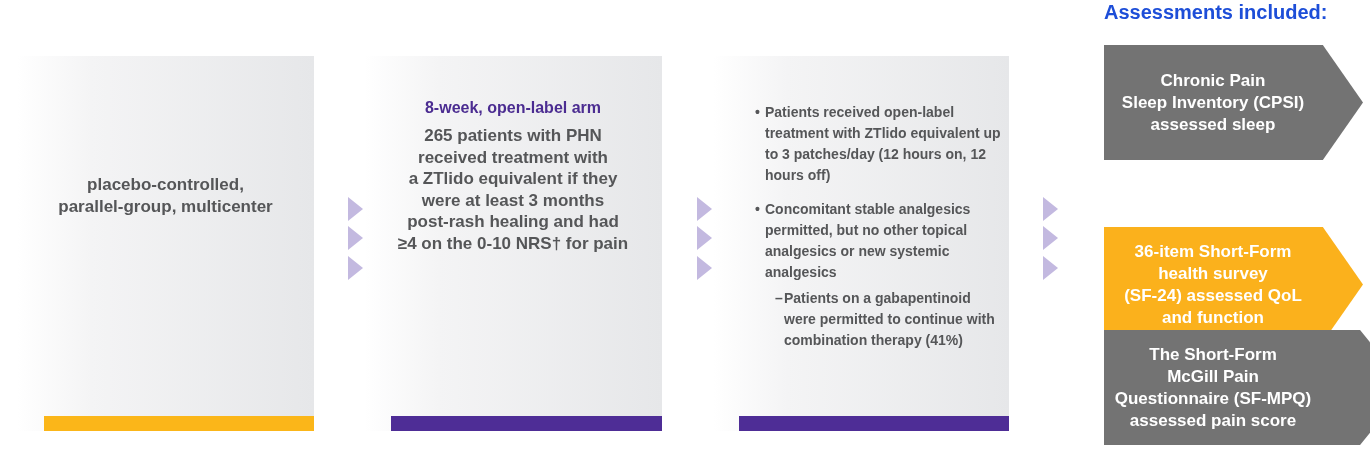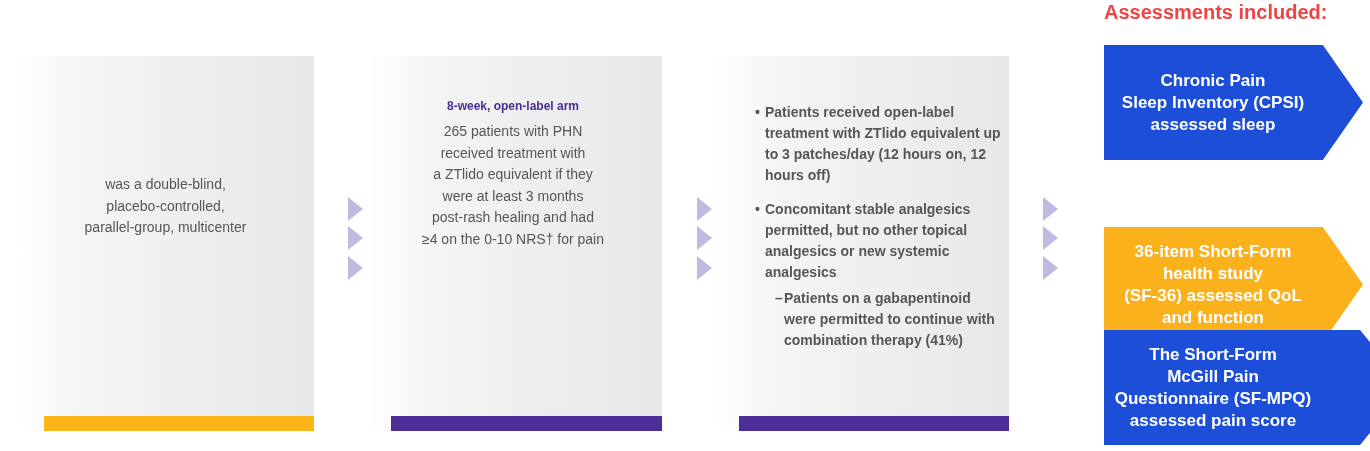--- a/index.html
+++ b/index.html
@@ -4,45 +4,44 @@
 <style>
   html, body { margin: 0; padding: 0; background: #ffffff; }
   body { width: 1370px; height: 451px; position: relative; overflow: hidden;
          font-family: "Liberation Sans", "DejaVu Sans", sans-serif; }
   .box { position: absolute; top: 56px; height: 375px;
          background: linear-gradient(to right, #ffffff 0%, #f4f4f5 25%, #e6e7e9 100%); }
   .bar { position: absolute; bottom: 0; height: 15px; right: 0; }
   .bar.gold { background: #fbb619; }
   .bar.purple { background: #4e2d96; }
   .box-content { position: absolute; left: 0; right: 0; text-align: center; color: #555658; font-weight: bold; }
-  .heading { color: #4b2c91; font-weight: bold; font-size: 12px; }
-  .body-text { font-size: 14px; line-height: 21.5px; font-weight: normal; color: #555658; }
+  .heading { color: #4b2c91; font-weight: bold; font-size: 16px; }
+  .body-text { font-size: 17px; line-height: 21.5px; font-weight: bold; color: #555658; }
   .chev { position: absolute; width: 0; height: 0;
           border-top: 12px solid transparent; border-bottom: 12px solid transparent;
           border-left: 15px solid #c3b9e0; }
   .bullets { position: absolute; left: 42px; right: 8px; top: 46px; font-size: 14px; line-height: 21px;
              color: #555658; font-weight: bold; text-align: left; }
   .bullet { position: relative; padding-left: 10px; margin-bottom: 13px; }
   .bullet .dot { position: absolute; left: 0; top: 0; }
   .sub { position: relative; padding-left: 29px; margin-top: -8px; }
   .sub .dash { position: absolute; left: 20px; top: 0; }
   .arrow { position: absolute; left: 1104px; width: 259px; height: 115px;
            clip-path: polygon(0 0, 84.5% 0, 100% 50%, 84.5% 100%, 0 100%); }
-  .arrow.gray { background: #1d4ed8; }
+  .arrow.gray { background: #737373; }
   .arrow.gold { background: #fbb11c; margin-top: 40px; }
   .arrow-text { position: absolute; left: 0; width: 218px; top: 50%; transform: translateY(-50%);
                 text-align: center; color: #ffffff; font-weight: bold; font-size: 17px; line-height: 22px; }
-  .assess-title { position: absolute; left: 1104px; top: 1px; font-size: 20px; font-weight: bold; color: #ef4444; }
+  .assess-title { position: absolute; left: 1104px; top: 1px; font-size: 20px; font-weight: bold; color: #1d4ed8; }
 </style>
 </head>
 <body>
 
 <div class="box" style="left:17px; width:297px;">
   <div class="box-content" style="top:118px;">
-    <div class="body-text">was a double-blind,</div>
     <div class="body-text">placebo-controlled,</div>
     <div class="body-text">parallel-group, multicenter</div>
   </div>
   <div class="bar gold" style="left:27px;"></div>
 </div>
 
 <div class="chev" style="left:348px; top:197px;"></div>
 <div class="chev" style="left:348px; top:226px;"></div>
 <div class="chev" style="left:348px; top:256px;"></div>
 
@@ -91,22 +90,22 @@
   <div class="arrow-text">
     <div>Chronic Pain</div>
     <div>Sleep Inventory (CPSI)</div>
     <div>assessed sleep</div>
   </div>
 </div>
 
 <div class="arrow gold" style="top:187px;">
   <div class="arrow-text">
     <div>36-item Short-Form</div>
-    <div>health study</div>
-    <div>(SF-36) assessed QoL</div>
+    <div>health survey</div>
+    <div>(SF-24) assessed QoL</div>
     <div>and function</div>
   </div>
 </div>
 
 <div class="arrow gray" style="top:330px;padding-left:44px;">
   <div class="arrow-text">
     <div>The Short-Form</div>
     <div>McGill Pain</div>
     <div>Questionnaire (SF-MPQ)</div>
     <div>assessed pain score</div>

